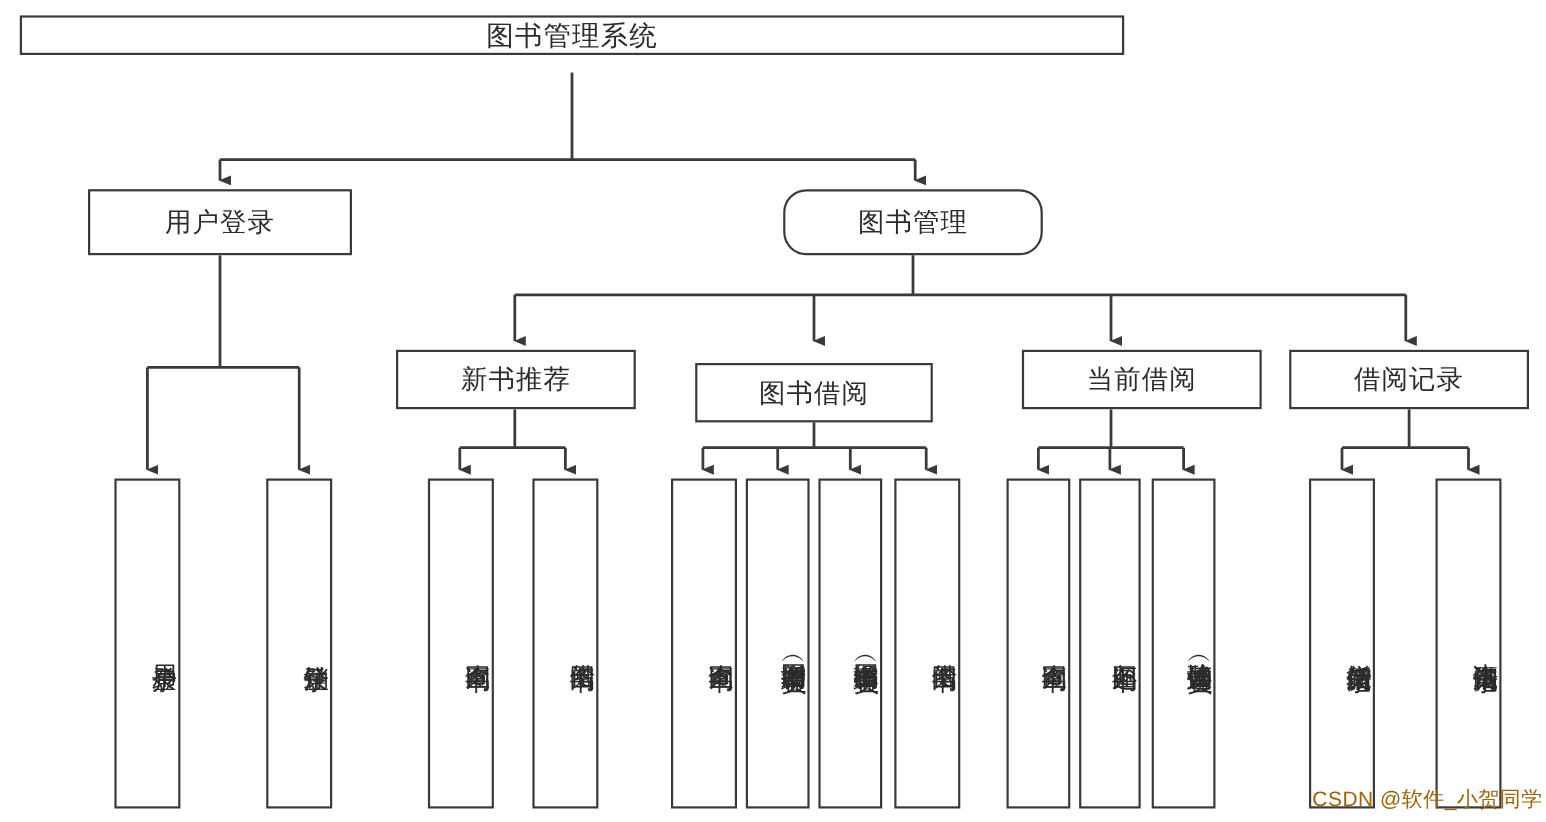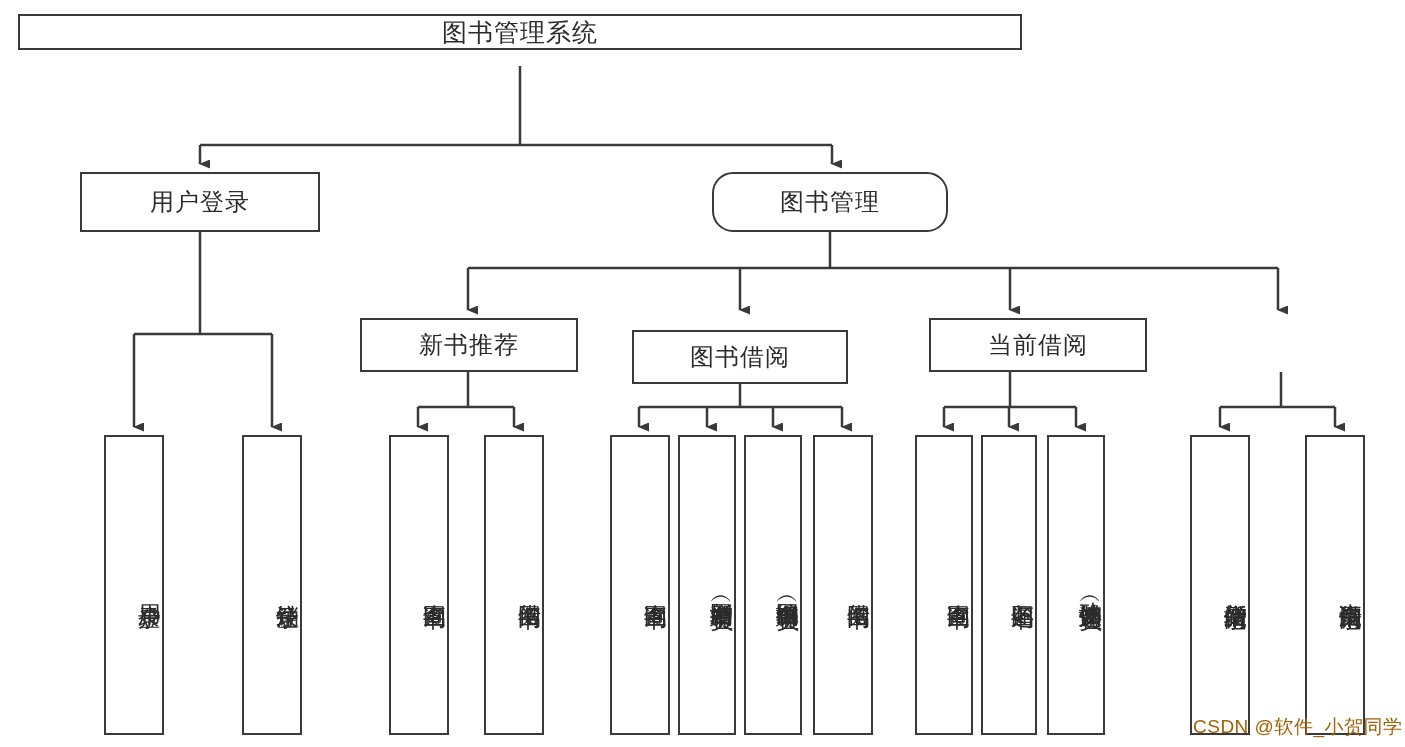--- a/index.html
+++ b/index.html
@@ -145,20 +145,23 @@
 
   <div class="node level3" style="left:360px; top:318px; width:218px; height:54px;">
     <span>新书推荐</span>
   </div>
   <div class="node level3" style="left:632px; top:318px; width:216px; height:54px;margin-top:12px;">
     <span>图书借阅</span>
   </div>
   <div class="node level3" style="left:902px; top:318px; width:218px; height:54px;margin-left:27px;">
     <span>当前借阅</span>
   </div>
+  <div class="node level3" style="left:1172px; top:318px; width:218px; height:54px;">
+    <span>借阅记录</span>
+  </div>
 
   <div class="node leaf" style="left:104px; top:435px; width:60px; height:300px;">
     <span class="leaf-text">用户登录</span>
   </div>
   <div class="node leaf" style="left:242px; top:435px; width:60px; height:300px;">
     <span class="leaf-text">注销登录</span>
   </div>
 
   <div class="node leaf" style="left:389px; top:435px; width:60px; height:300px;">
     <span class="leaf-text">查询图书</span>

